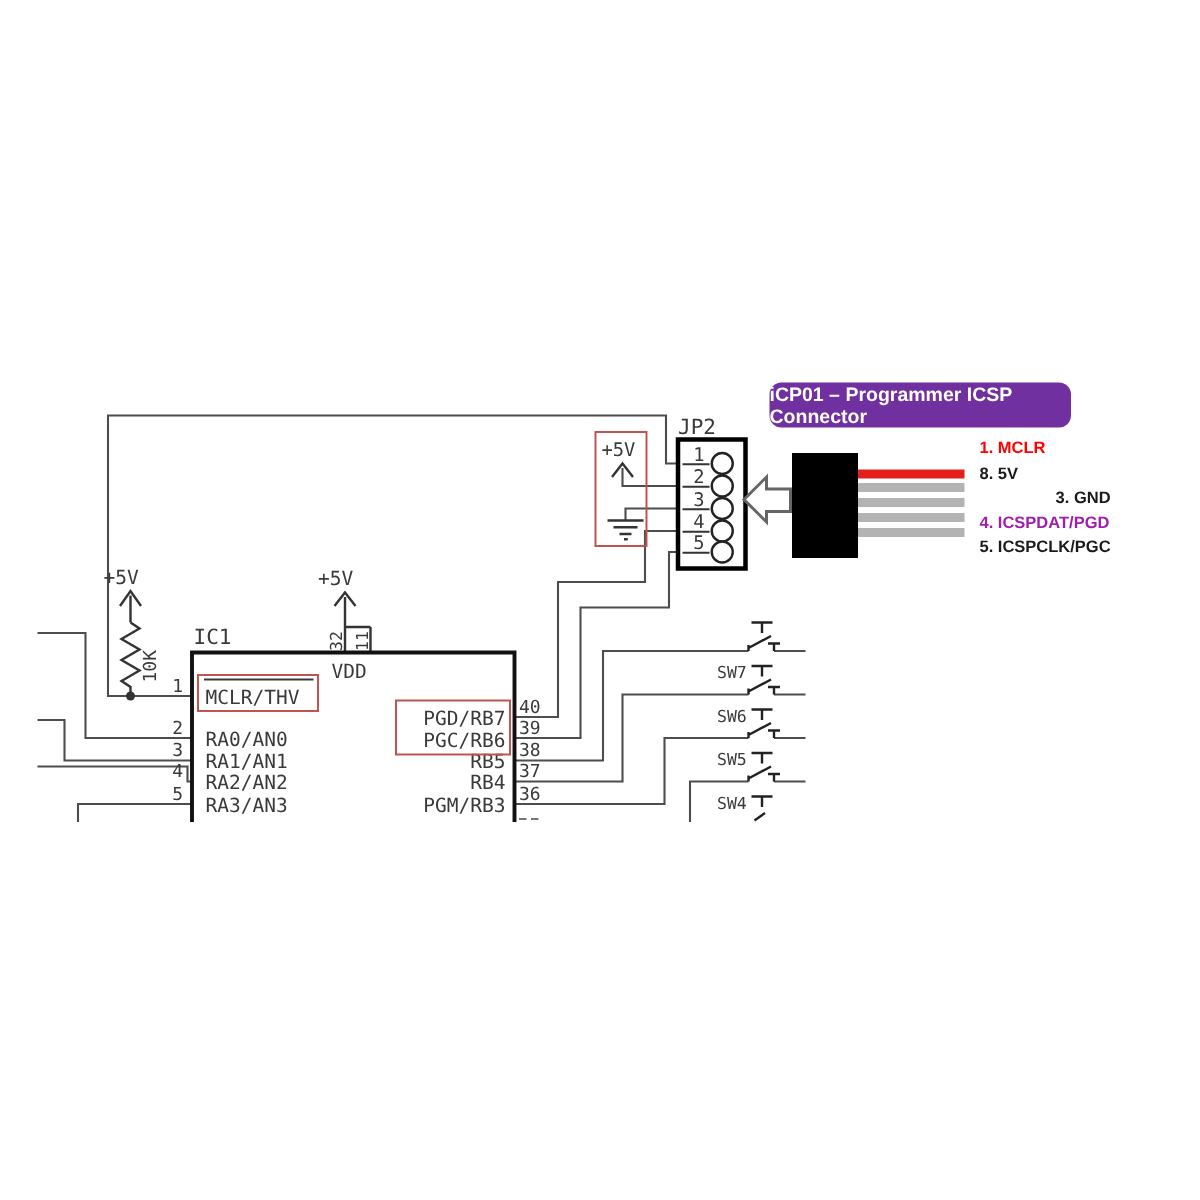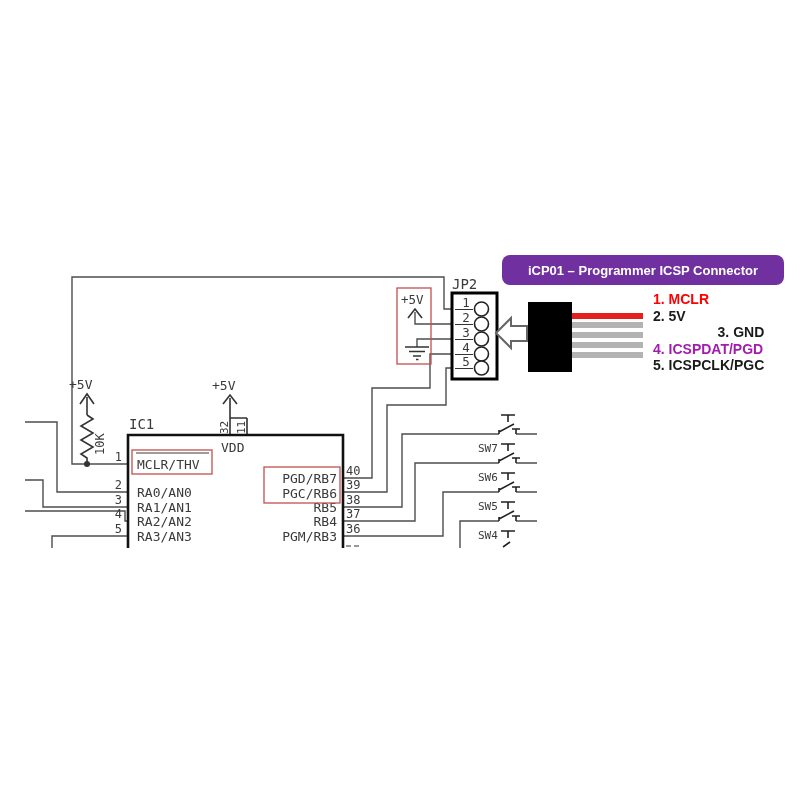--- a/index.html
+++ b/index.html
@@ -1,24 +1,24 @@
 <!DOCTYPE html>
 <html><head>
 <meta charset="utf-8">
 <style>
   html,body { margin:0; padding:0; background:#ffffff; }
   .stage { position:relative; width:800px; height:800px; background:#ffffff; overflow:hidden;
            font-family:"DejaVu Sans Mono", monospace; }
   svg text { font-family:"DejaVu Sans Mono", monospace; fill:#3a3a3a; }
 
-  .banner { position:absolute; left:502px; top:255px; width:282px; height:30px;
+  .banner { position:absolute; left:513px; top:255px; width:201px; height:30px;
             border-radius:8px; display:flex; align-items:center; justify-content:center;
             font-family:"Liberation Sans", sans-serif; font-weight:bold; font-size:13px; }
   .legend { position:absolute; left:653px; top:291px;
-            font-family:"Liberation Sans", sans-serif; font-weight:bold; font-size:14px;
+            font-family:"Liberation Sans", sans-serif; font-weight:bold; font-size:11px;
             line-height:16.6px; white-space:nowrap; }
   .connector-block { position:absolute; left:528px; top:302px; width:44px; height:70px; }
   .stripe { position:absolute; left:572px; width:71px; height:6px; }
 </style>
 </head>
 <body>
 
 <div class="stage">
 
   <svg width="800" height="800" viewBox="0 0 800 800">
@@ -154,19 +154,19 @@
   <div class="connector-block" style="background-color: rgb(0, 0, 0);"></div>
   <div class="stripe" style="top: 313px; background-color: rgb(227, 32, 27);"></div>
   <div class="stripe" style="top: 322px; background-color: rgb(179, 179, 179);"></div>
   <div class="stripe" style="top: 332px; background-color: rgb(179, 179, 179);"></div>
   <div class="stripe" style="top: 342px; background-color: rgb(179, 179, 179);"></div>
   <div class="stripe" style="top: 352px; background-color: rgb(179, 179, 179);"></div>
 
   
   <div class="legend">
     <div style="color: rgb(255, 0, 0);">1. MCLR</div>
-    <div style="color: rgb(26, 26, 26);">2. 5V</div>
+    <div style="color: rgb(26, 26, 26);">8. 5V</div>
     <div style="color: rgb(26, 26, 26); text-align: right;">3. GND</div>
     <div style="color: #a21caf;">4. ICSPDAT/PGD</div>
     <div style="color: rgb(26, 26, 26);">5. ICSPCLK/PGC</div>
   </div>
 
 </div>
 
 </body></html>

